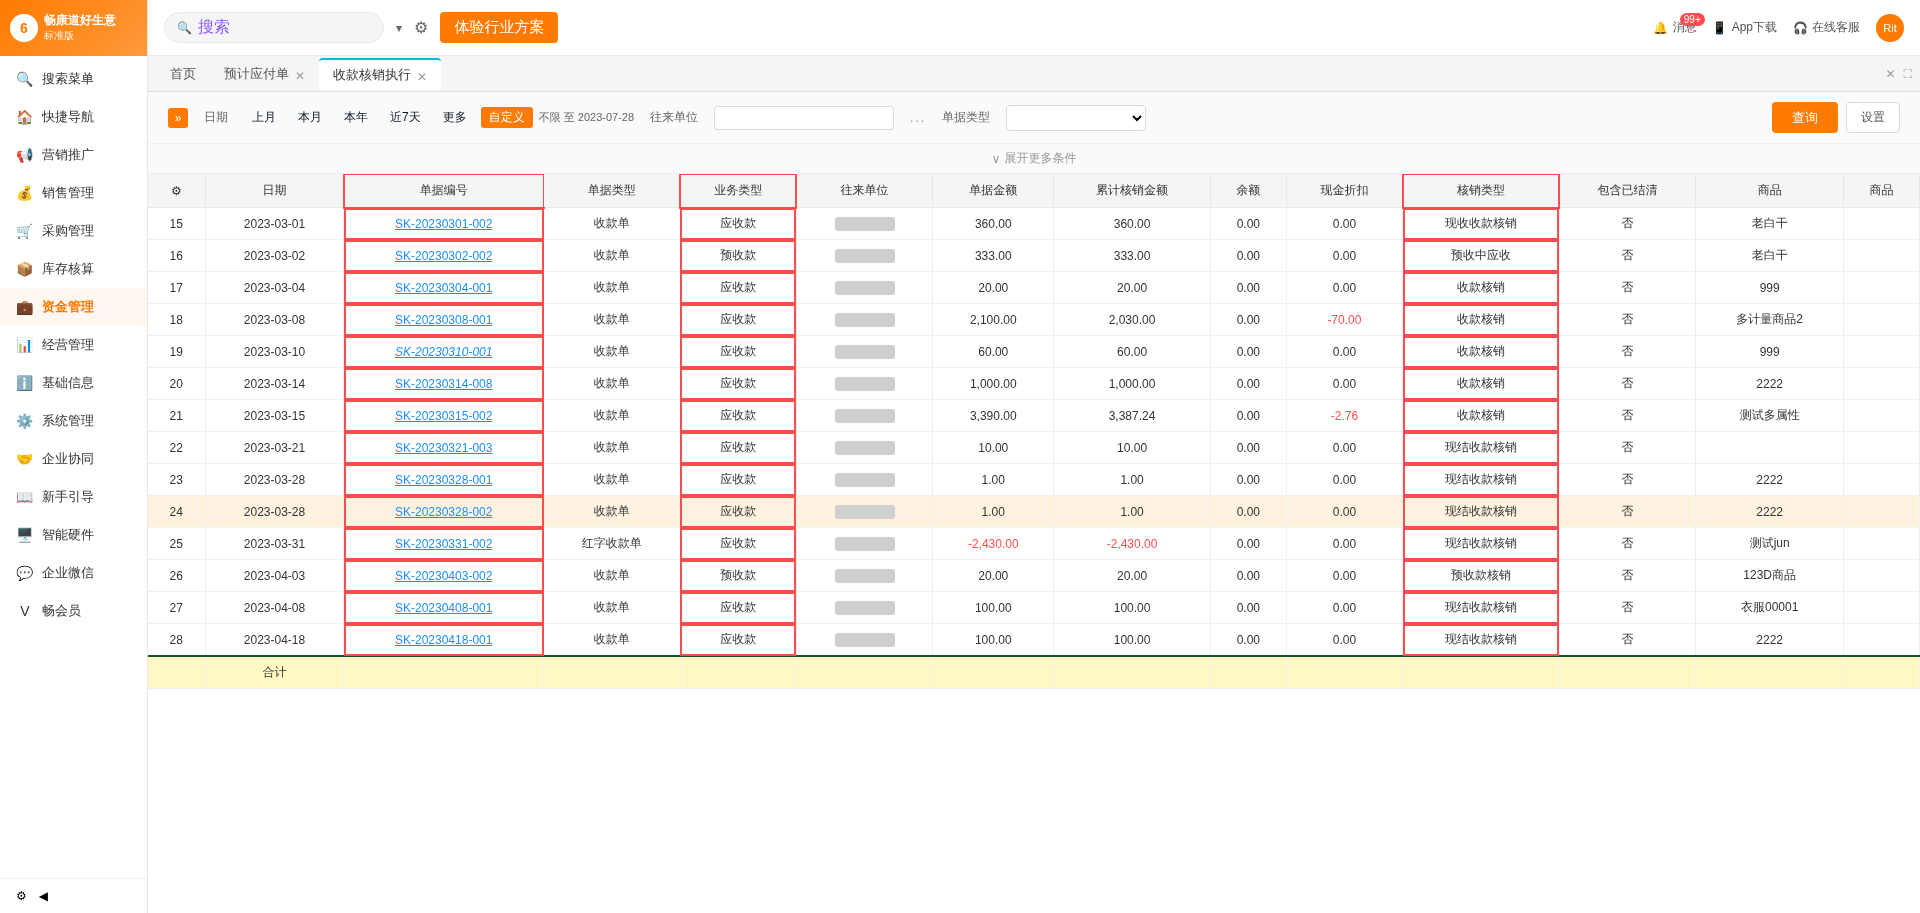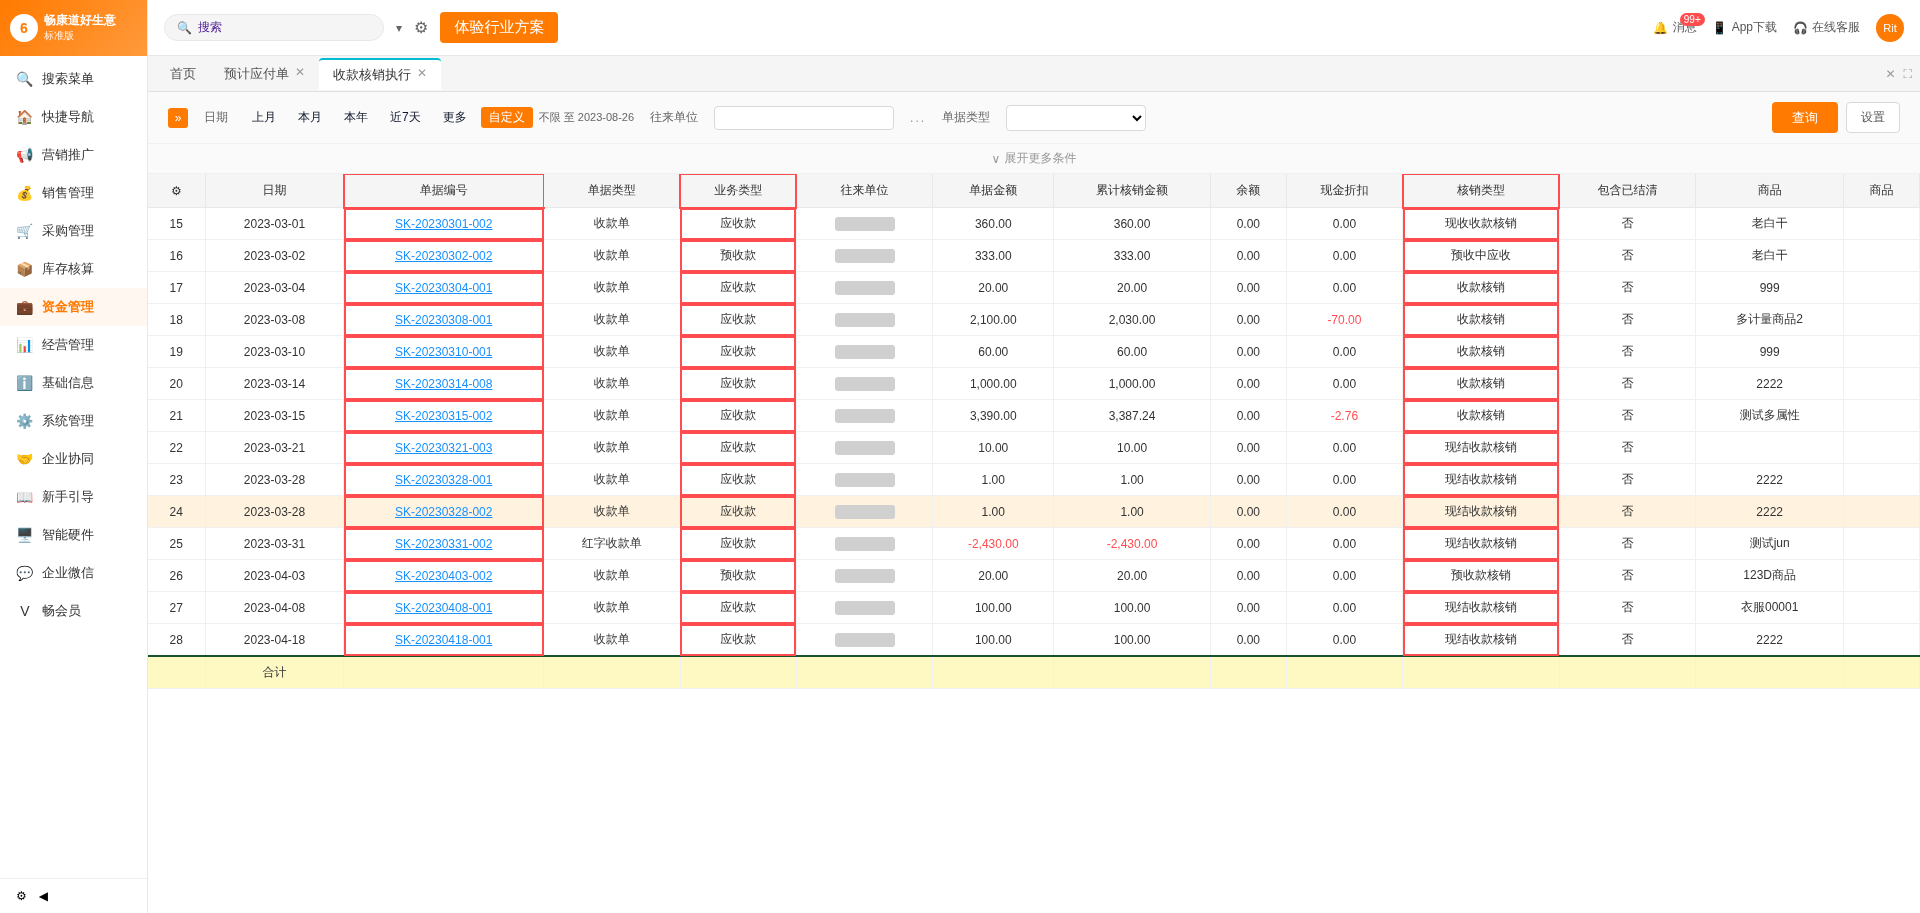--- a/index.html
+++ b/index.html
@@ -115,21 +115,21 @@
     
     .tabbar {
       background: #f5f5f5;
       border-bottom: 1px solid #e0e0e0;
       display: flex;
       align-items: center;
       padding: 0 8px;
       height: 36px;
     }
     .tab {
-      display: flex; align-items: flex-start; gap: 6px;
+      display: flex; align-items: flex-end; gap: 6px;
       padding: 6px 14px;
       cursor: pointer;
       font-size: 13px;
       color: #555;
       border-radius: 4px 4px 0 0;
       white-space: nowrap;
     }
     .tab.active {
       background: #fff;
       color: #333;
@@ -368,21 +368,21 @@
     <span class="sidebar-bottom-gear">⚙</span>
     <span>◀</span>
   </div>
 </div>
 
 <div class="main">
 
   <div class="topbar">
     <div class="topbar-search">
       <span>🔍</span>
-      <span style="color:#4c1d95;font-size:12px">搜索</span>
+      <span style="color:#8b5cf6;font-size:16px">搜索</span>
     </div>
     <div class="topbar-dropdown">
       <span>▾</span>
     </div>
     <span class="topbar-gear">⚙</span>
     <button class="topbar-solution">体验行业方案</button>
     <div class="topbar-spacer"></div>
     <div class="topbar-actions">
       <div class="topbar-notif topbar-action-item">
         <span>🔔</span>
@@ -428,21 +428,21 @@
       <div class="filter-row">
         <div class="filter-arrow">»</div>
         <span class="filter-label">日期</span>
         <div class="filter-dates">
           <span class="date-btn">上月</span>
           <span class="date-btn">本月</span>
           <span class="date-btn">本年</span>
           <span class="date-btn">近7天</span>
           <span class="date-btn">更多</span>
           <span class="date-btn custom">自定义</span>
-          <span class="filter-date-range">不限 至 2023-08-26</span>
+          <span class="filter-date-range">不限 至 2023-07-28</span>
         </div>
         <span class="filter-label">往来单位</span>
         <input class="filter-input" type="text" style="">
         <span class="filter-dots">...</span>
         <span class="filter-label">单据类型</span>
         <select class="filter-select">
           <option></option>
         </select>
         <div style="margin-left:auto;display:flex;gap:8px;">
           <button class="btn-query">查询</button>
@@ -537,21 +537,21 @@
               <td class="">0.00</td>
               <td class="negative">-70.00</td>
               <td class="" style="outline: rgb(255, 77, 79) solid 2px; outline-offset: -2px;">收款核销</td>
               <td class="">否</td>
               <td class="">多计量商品2</td>
               <td class=""></td>
             </tr>
             <tr>
               <td class="">19</td>
               <td class="">2023-03-10</td>
-              <td style="outline: rgb(255, 77, 79) solid 2px; outline-offset: -2px;"><span class="link">SK-20230310-001</span></td>
+              <td style="outline: rgb(255, 77, 79) solid 2px; outline-offset: -2px; font-style: italic;"><span class="link">SK-20230310-001</span></td>
               <td class="">收款单</td>
               <td class="" style="outline: rgb(255, 77, 79) solid 2px; outline-offset: -2px;">应收款</td>
               <td><span class="blurred-text">&nbsp;&nbsp;&nbsp;&nbsp;&nbsp;&nbsp;&nbsp;&nbsp;&nbsp;</span></td>
               <td class="">60.00</td>
               <td class="">60.00</td>
               <td class="">0.00</td>
               <td class="">0.00</td>
               <td class="" style="outline: rgb(255, 77, 79) solid 2px; outline-offset: -2px;">收款核销</td>
               <td class="">否</td>
               <td class="">999</td>

